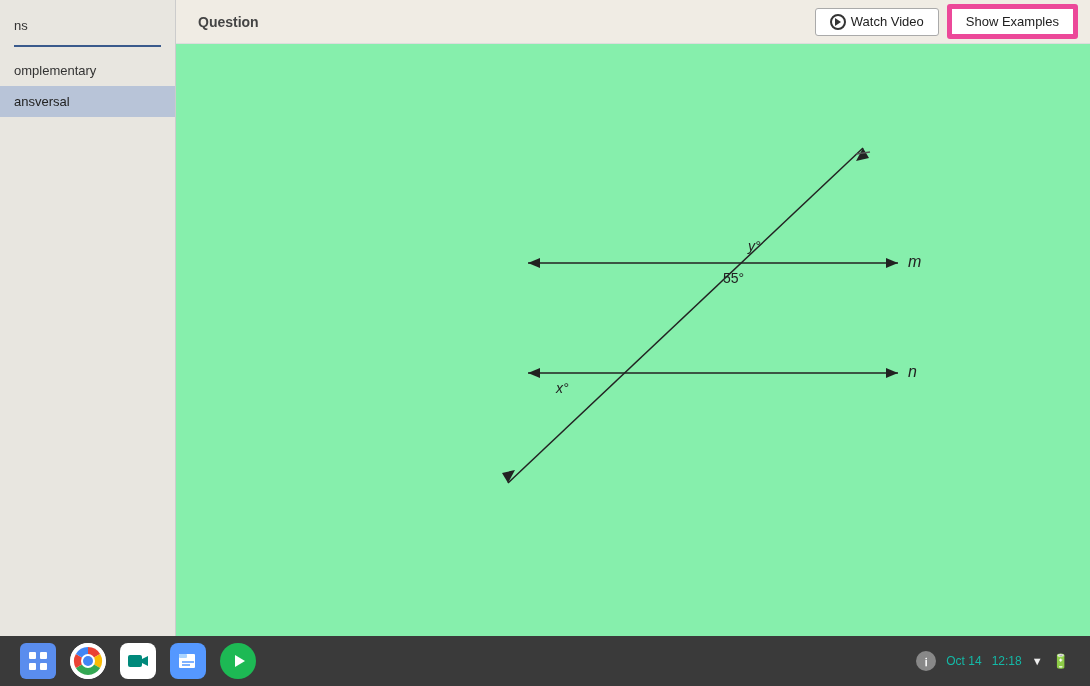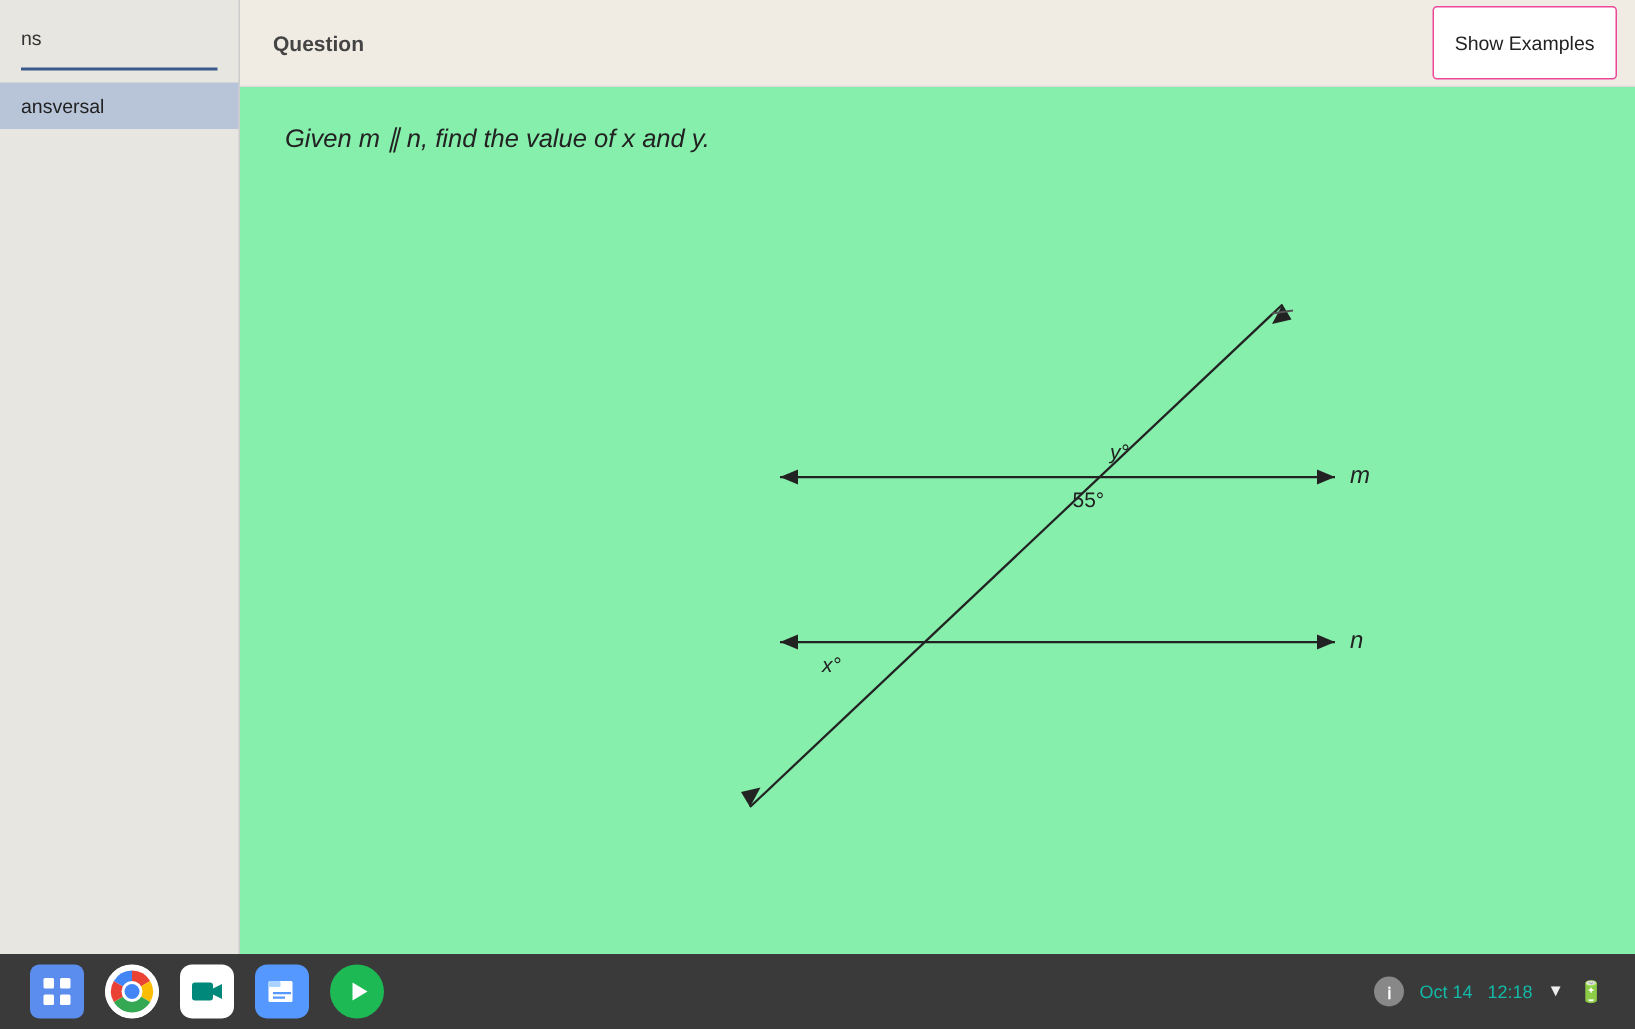--- a/index.html
+++ b/index.html
@@ -15,21 +15,21 @@
 
     
     .main-area {
       display: flex;
       flex: 1;
       height: 620px;
     }
 
     
     .sidebar {
-      width: 160px;
+      width: 176px;
       background: #e8e6e0;
       display: flex;
       flex-direction: column;
       padding: 10px 0;
       border-right: 1px solid #ccc;
       flex-shrink: 0;
     }
     .sidebar-section {
       padding: 8px 14px;
       font-size: 13px;
@@ -108,23 +108,23 @@
     }
     .btn-watch-video .play-triangle {
       width: 0;
       height: 0;
       border-top: 4px solid transparent;
       border-bottom: 4px solid transparent;
       border-left: 6px solid #333;
       margin-left: 1px;
     }
     .btn-show-examples {
-      border: 1px solid #ec4899;
+      border: 5px solid #ec4899;
       background: #fff;
-      padding: 16px 14px;
+      padding: 5px 14px;
       font-size: 13px;
       cursor: pointer;
       border-radius: 3px;
       color: #222;
     }
 
     
     .question-area {
       flex: 1;
       padding: 24px 30px;
@@ -194,32 +194,38 @@
     }
   </style>
 </head>
 <body>
 
 <div class="main-area">
 
   <div class="sidebar">
     <div class="sidebar-section">ns</div>
     <div class="sidebar-divider"></div>
+    <div class="sidebar-item">omplementary</div>
     <div class="sidebar-item active">ansversal</div>
   </div>
 
   <div class="content">
 
     <div class="top-bar">
       <div class="top-bar-left">Question</div>
+      <button class="btn-watch-video">
+        <span class="play-circle">
+          <span class="play-triangle"></span>
+        </span>
+        <span>Watch Video</span>
+      </button>
       <button class="btn-show-examples">Show Examples</button>
     </div>
 
     <div class="question-area">
-      <div class="question-text">Given m ∥ n, find the value of x and y.</div>
 
       <div class="diagram-container">
         <svg width="650" height="420">
 
           <line x1="220" y1="195" x2="590" y2="195" stroke="#222" stroke-width="1.5"></line>
 
           <polygon points="220,195 232,190 232,200" fill="#222"></polygon>
 
           <polygon points="590,195 578,190 578,200" fill="#222"></polygon>
 

